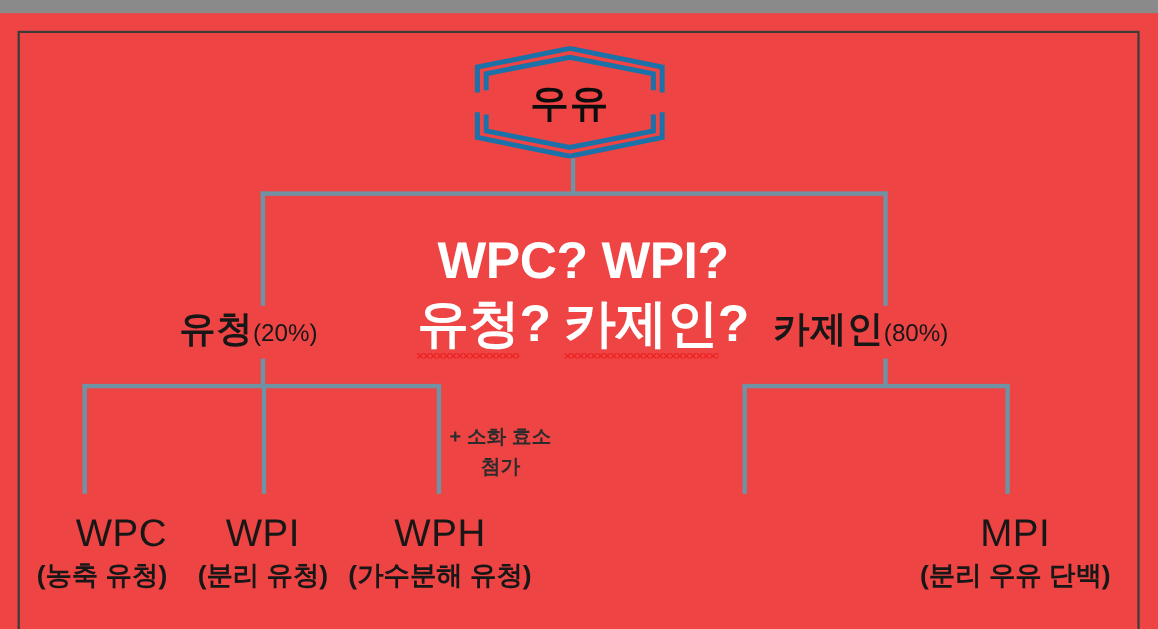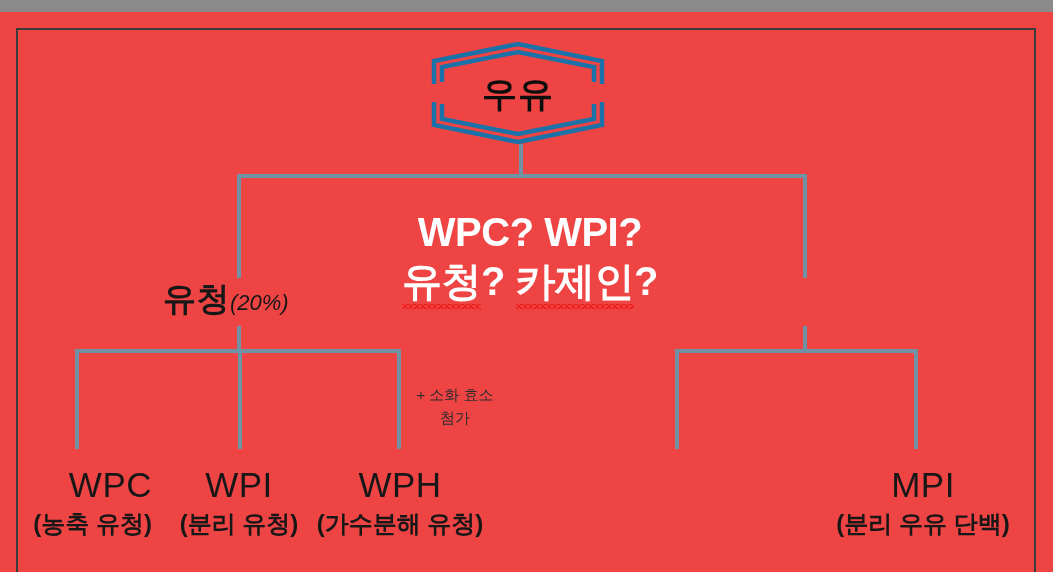--- a/index.html
+++ b/index.html
@@ -70,21 +70,20 @@
     line-height: 1;
   }
   .tier2 .name {
     font-size: 33px;
     font-weight: 600;
     letter-spacing: 0.5px;
   }
   .tier2 .pct {
     font-size: 22px;
     font-weight: 500;
-    font-style: italic;
   }
 
   
   .leaf {
     position: absolute;
     text-align: center;
     color: #171717;
     white-space: nowrap;
   }
   .leaf .code {
@@ -100,35 +99,35 @@
     margin-top: 6px;
   }
 
   
   #annotation {
     position: absolute;
     left: 390px;
     top: 372px;
     width: 130px;
     text-align: center;
-    font-size: 15px;
-    font-weight: 400;
+    font-size: 18px;
+    font-weight: 700;
     color: #2c2c2c;
     line-height: 1.5;
     white-space: nowrap;
   }
 
   
   #overlay {
     position: absolute;
     left: 330px;
     top: 196px;
     width: 400px;
     color: #ffffff;
-    font-size: 40px;
+    font-size: 47px;
     font-weight: 700;
     line-height: 1.22;
     text-align: center;
     letter-spacing: -0.5px;
   }
   #overlay .line { display: block; white-space: nowrap; }
   
   .squiggle {
     position: relative;
     display: inline-block;
@@ -172,20 +171,23 @@
 
   <div class="conn v" style="left:519px; top:132px; height:32px;"></div>
   <div class="conn h" style="left:237px; top:162px; width:570px;"></div>
   <div class="conn v" style="left:237px; top:162px; height:104px;"></div>
   <div class="conn v" style="left:803px; top:162px; height:104px;"></div>
 
   <div class="tier2" style="left:163px; top:270px;">
     <span class="name">유청</span><span class="pct">(20%)</span>
   </div>
 
+  <div class="tier2" style="left:703px; top:270px;">
+    <span class="name">카제인</span><span class="pct">(80%)</span>
+  </div>
 
   <div class="conn v" style="left:237px; top:314px; height:26px;"></div>
   <div class="conn h" style="left:75px; top:337px; width:326px;"></div>
   <div class="conn v" style="left:75px; top:337px; height:100px;"></div>
   <div class="conn v" style="left:238px; top:337px; height:100px;"></div>
   <div class="conn v" style="left:397px; top:337px; height:100px;"></div>
 
   <div class="conn v" style="left:803px; top:314px; height:26px;"></div>
   <div class="conn h" style="left:675px; top:337px; width:243px;"></div>
   <div class="conn v" style="left:675px; top:337px; height:100px;"></div>

